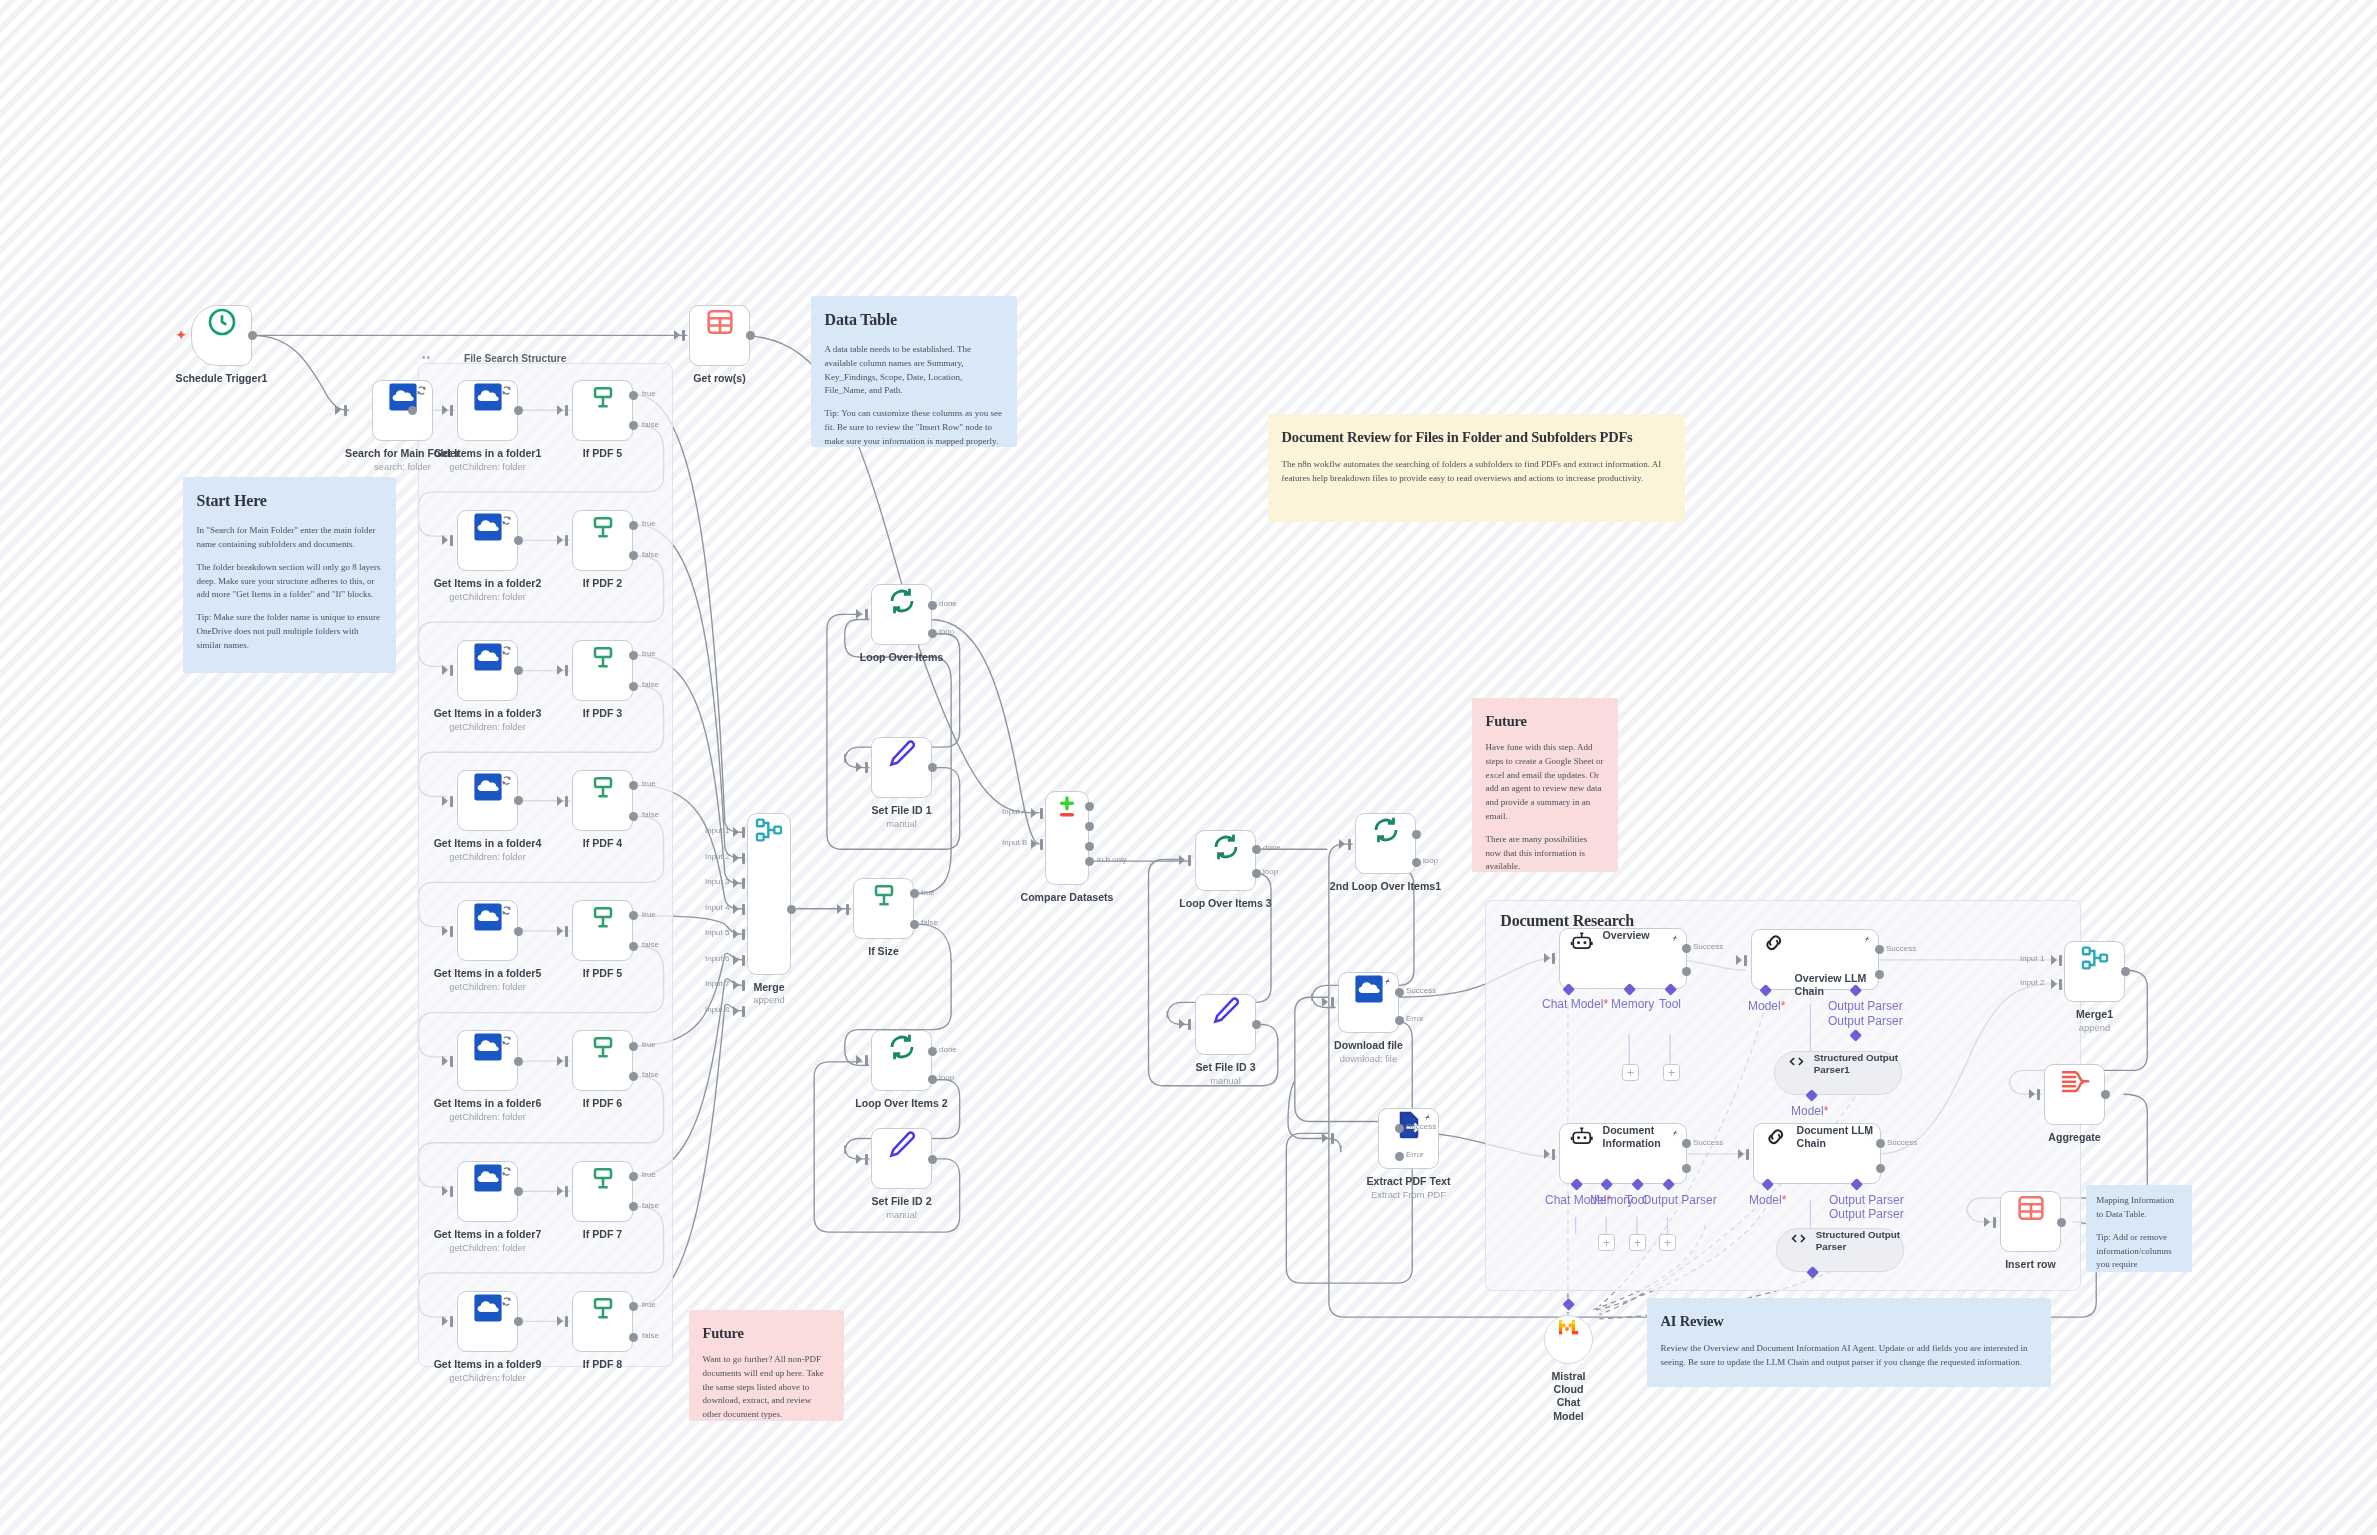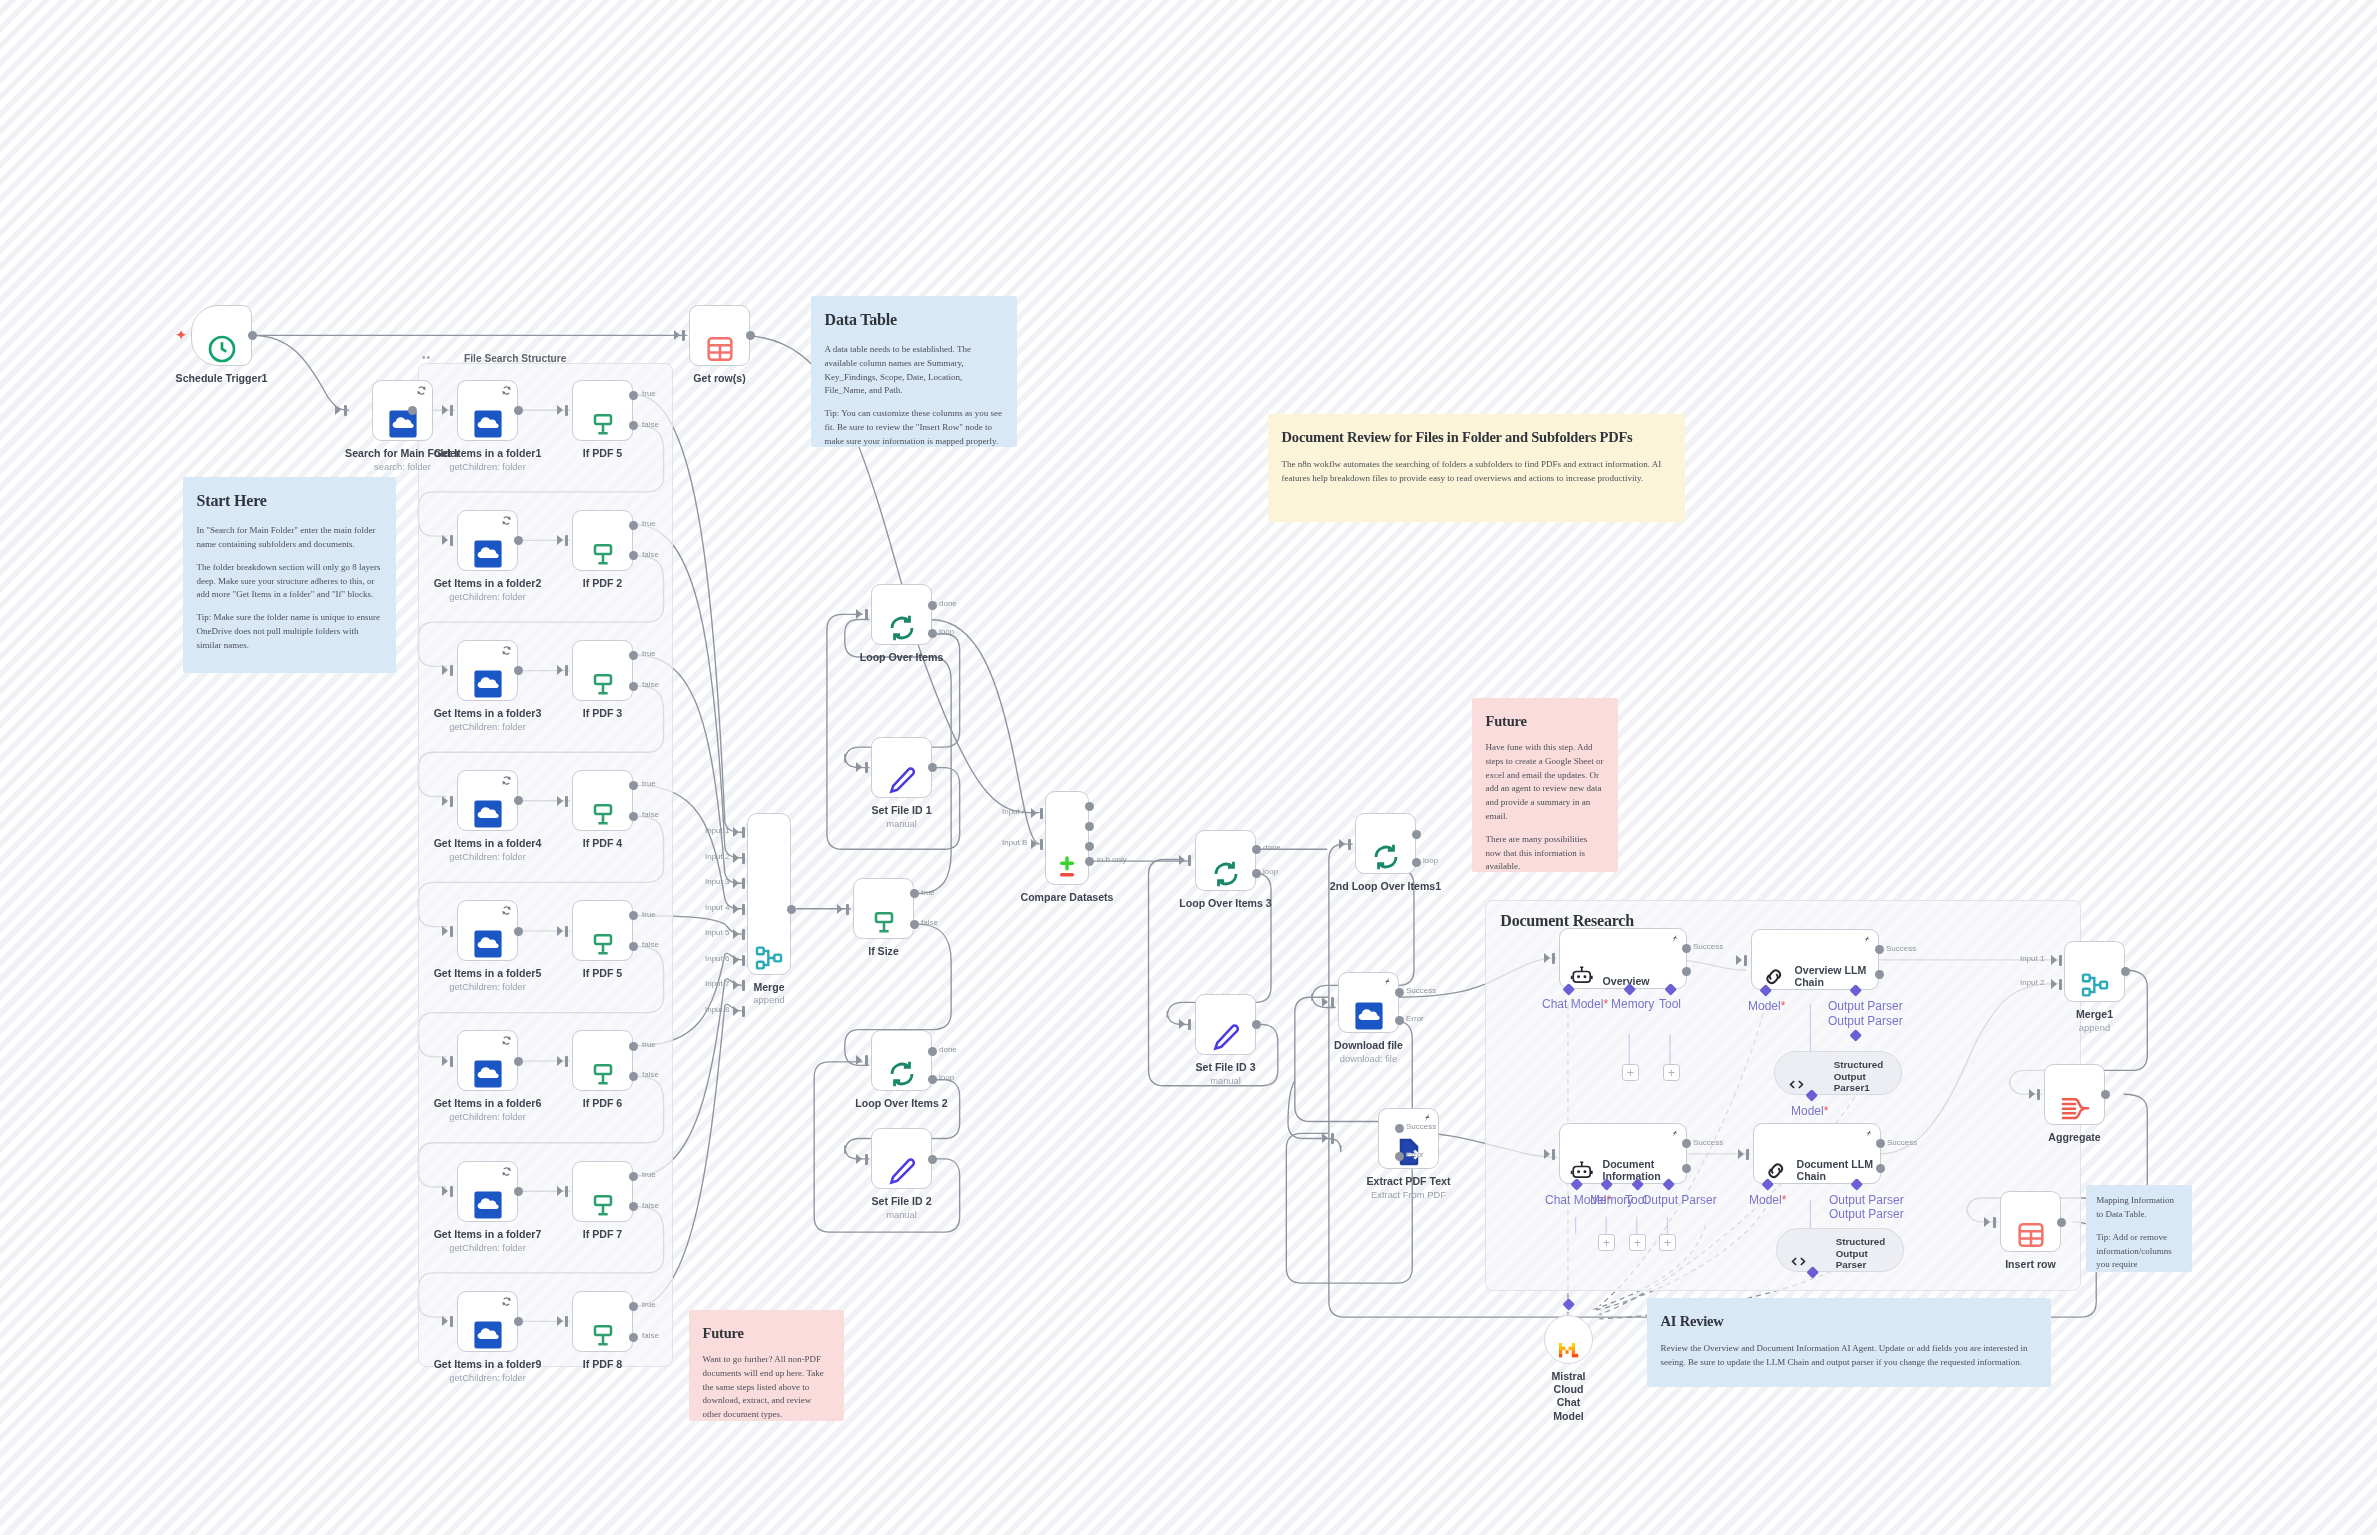--- a/index.html
+++ b/index.html
@@ -22,21 +22,21 @@
   }
   #edges { position:absolute; left:0; top:0; width:2377px; height:1536px; pointer-events:none; }
 
   
   .node {
     position: absolute;
     width: 61px; height: 61px;
     background: #fff;
     border: 1.4px solid #c8ccd4;
     border-radius: 9.4px;
-    display: flex; align-items: flex-end; justify-content: center;
+    display: flex; align-items: flex-start; justify-content: center;
     z-index: 5;
   }
   .node.trigger { border-top-left-radius: 27px; border-bottom-left-radius: 27px; }
   .node .glyph { width: 32px; height: 32px; display:block; }
   .node-label {
     position: absolute;
     top: 66px; left: 50%; transform: translateX(-50%);
     white-space: nowrap;
     font-size: 10.6px; font-weight: 700; color: #3d4450;
     text-align: center; line-height: 1.25;
@@ -57,21 +57,21 @@
 
   
   .node.round {
     width: 49px; height: 49px; border-radius: 50%;
     background:#fff; border:1.4px solid #d2d6dd;
   }
   
   .node.pill {
     width: 128px; height: 44px; border-radius: 22px;
     background: #eceef3; border: 1.3px solid #d7dae1;
-    justify-content:flex-start; padding-left: 12px; gap: 20px;
+    justify-content:flex-start; padding-left: 12px;
   }
   .node.pill .glyph { width:19px; height:19px; flex:none; }
   .node.pill .plabel { font-size:9.8px; font-weight:700; color:#3d4450; margin-left:7.7px; line-height:1.18; }
 
   
   .dot {
     position:absolute; width:9.4px; height:9.4px; border-radius:50%;
     background:#8d949e; z-index:6;
   }
   .arrowin {

